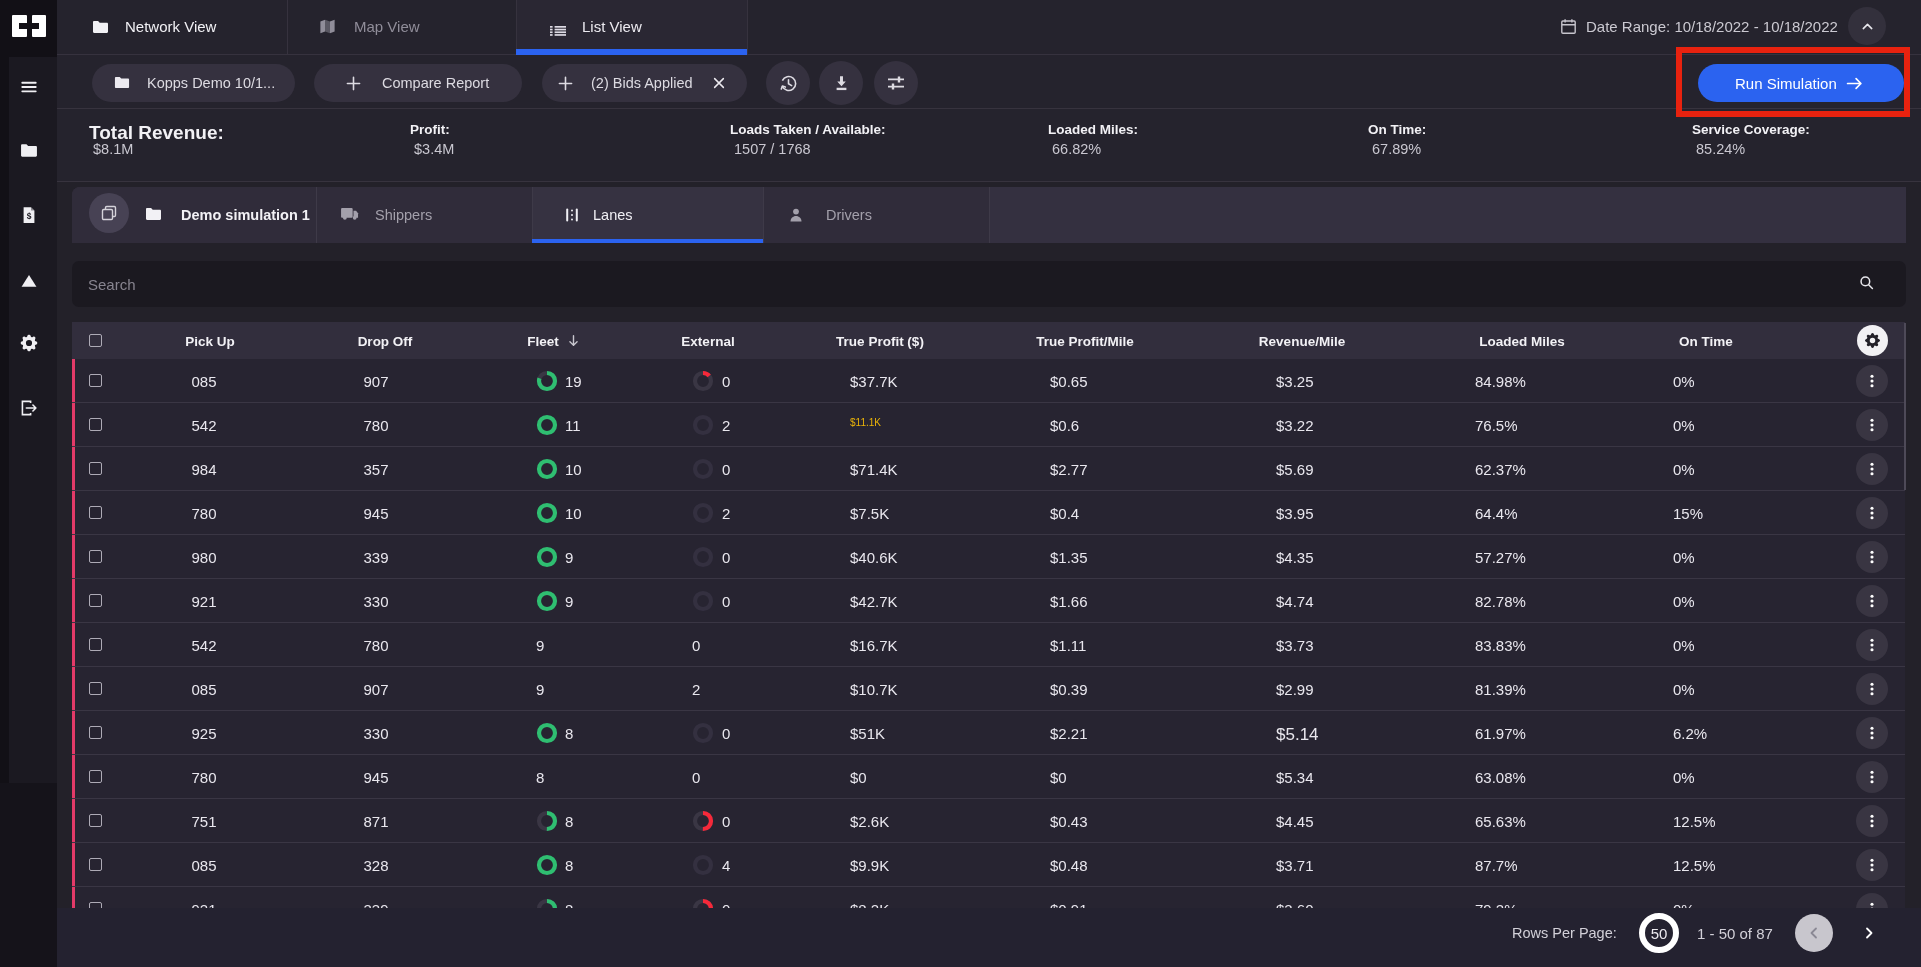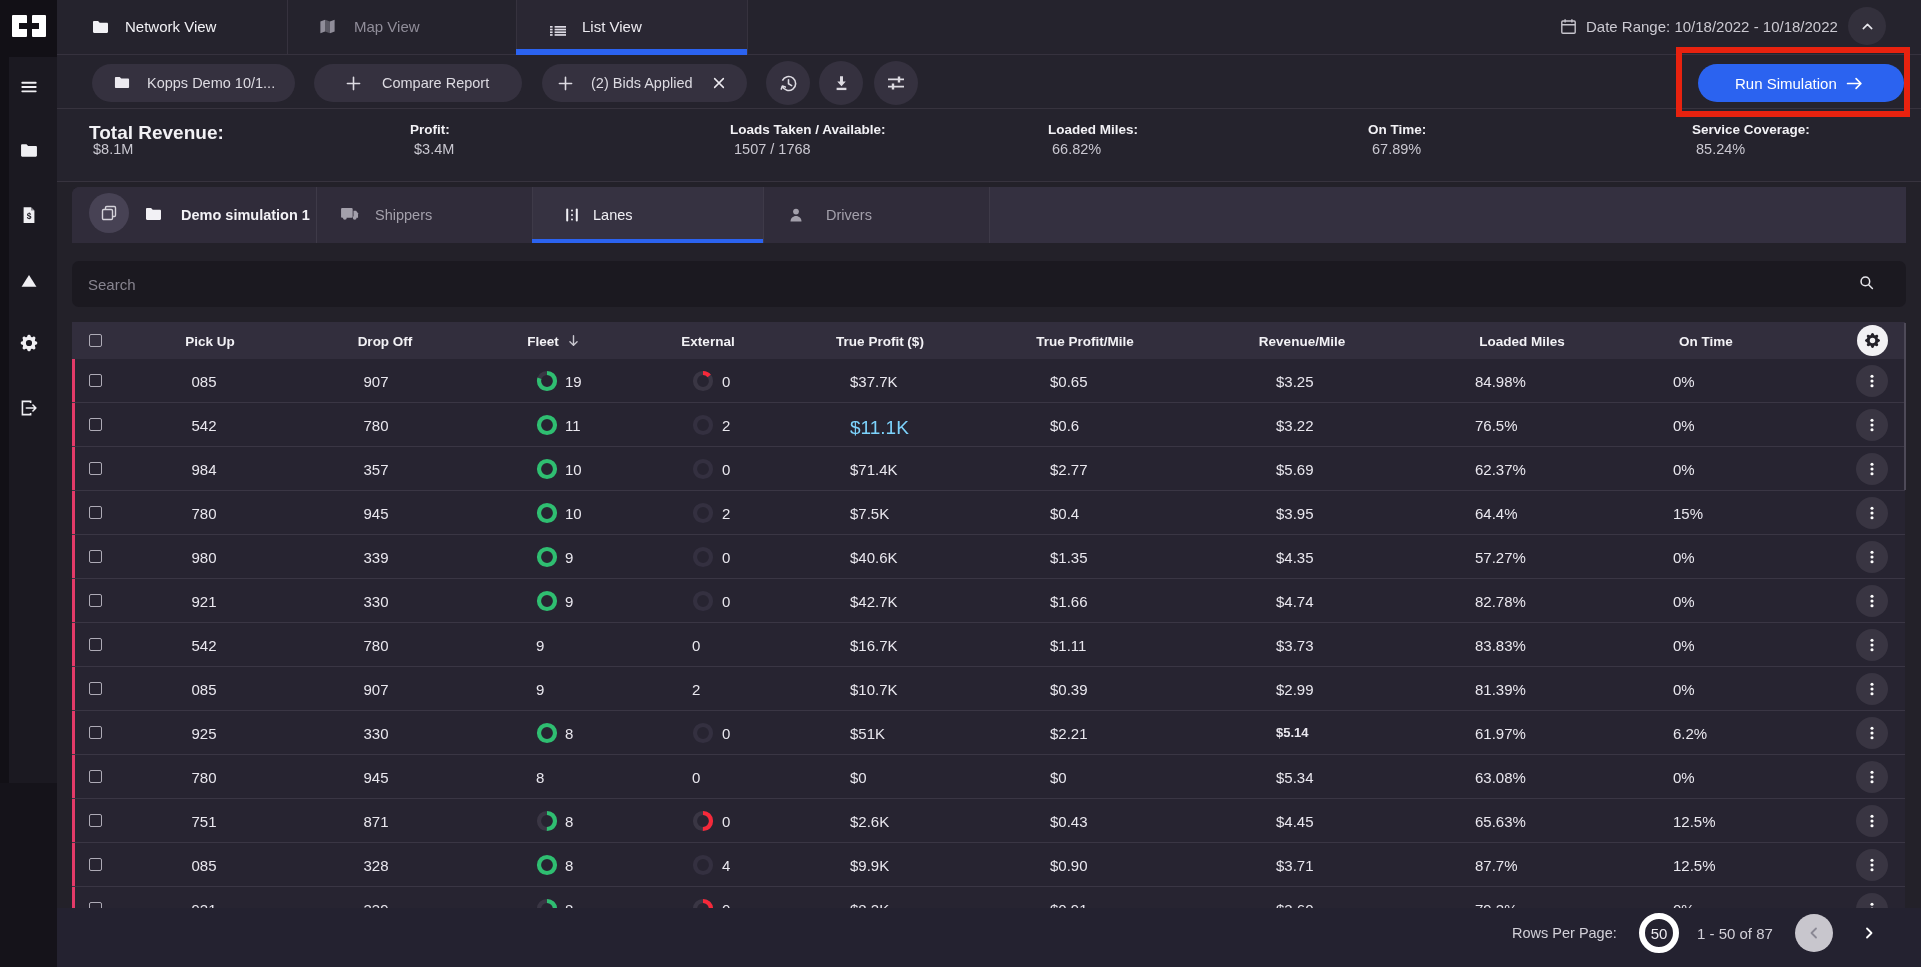--- a/index.html
+++ b/index.html
@@ -267,21 +267,21 @@
         <div style="position:absolute;left:132px;top:22px;transform:translate(-50%,-50%);white-space:nowrap;font-size:15px;color:#e9e7ee;">542</div>
         <div style="position:absolute;left:304px;top:22px;transform:translate(-50%,-50%);white-space:nowrap;font-size:15px;color:#e9e7ee;">780</div>
         <div style="position:absolute;left:464px;top:11px;"><svg width="22" height="22" viewBox="0 0 22 22" style="">
             <circle cx="11" cy="11" r="8" fill="none" stroke="#2fbe71" stroke-width="4.2"></circle>
           </svg></div>
         <div style="position:absolute;left:493px;top:14px;font-size:15px;color:#e9e7ee;">11</div>
         <div style="position:absolute;left:620px;top:11px;"><svg width="22" height="22" viewBox="0 0 22 22" style="">
             <circle cx="11" cy="11" r="8" fill="none" stroke="#343040" stroke-width="4.2"></circle>
           </svg></div>
         <div style="position:absolute;left:650px;top:14px;font-size:15px;color:#e9e7ee;">2</div>
-        <div style="position:absolute;left:778px;top:14px;font-size:19px;color:#7dd3fc;text-align:center;">$11.1K</div>
+        <div style="position:absolute;left:778px;top:14px;font-size:10px;color:#eab308;text-align:center;">$11.1K</div>
         <div style="position:absolute;left:978px;top:14px;font-size:15px;color:#e9e7ee;">$0.6</div>
         <div style="position:absolute;left:1204px;top:14px;font-size:15px;color:#e9e7ee;">$3.22</div>
         <div style="position:absolute;left:1403px;top:14px;font-size:15px;color:#e9e7ee;">76.5%</div>
         <div style="position:absolute;left:1601px;top:14px;font-size:15px;color:#e9e7ee;">0%</div>
         <div class="circ" style="position:absolute;left:1784px;top:6px;width:32px;height:32px;background:#393542;">
           <svg width="16" height="16" viewBox="0 0 16 16" style="">
             <g fill="#ffffff">
               <circle cx="8" cy="3.2" r="1.55"></circle>
               <circle cx="8" cy="8" r="1.55"></circle>
               <circle cx="8" cy="12.8" r="1.55"></circle>
@@ -453,21 +453,21 @@
         <div style="position:absolute;left:464px;top:11px;"><svg width="22" height="22" viewBox="0 0 22 22" style="">
             <circle cx="11" cy="11" r="8" fill="none" stroke="#2fbe71" stroke-width="4.2"></circle>
           </svg></div>
         <div style="position:absolute;left:493px;top:14px;font-size:15px;color:#e9e7ee;">8</div>
         <div style="position:absolute;left:620px;top:11px;"><svg width="22" height="22" viewBox="0 0 22 22" style="">
             <circle cx="11" cy="11" r="8" fill="none" stroke="#343040" stroke-width="4.2"></circle>
           </svg></div>
         <div style="position:absolute;left:650px;top:14px;font-size:15px;color:#e9e7ee;">0</div>
         <div style="position:absolute;left:778px;top:14px;font-size:15px;color:#e9e7ee;">$51K</div>
         <div style="position:absolute;left:978px;top:14px;font-size:15px;color:#e9e7ee;">$2.21</div>
-        <div style="position:absolute;left:1204px;top:14px;font-size:13px;color:#e9e7ee;font-weight:bold;">$5.14</div>
+        <div style="position:absolute;left:1204px;top:14px;font-size:17px;color:#e9e7ee;">$5.14</div>
         <div style="position:absolute;left:1403px;top:14px;font-size:15px;color:#e9e7ee;">61.97%</div>
         <div style="position:absolute;left:1601px;top:14px;font-size:15px;color:#e9e7ee;">6.2%</div>
         <div class="circ" style="position:absolute;left:1784px;top:6px;width:32px;height:32px;background:#393542;">
           <svg width="16" height="16" viewBox="0 0 16 16" style="">
             <g fill="#ffffff">
               <circle cx="8" cy="3.2" r="1.55"></circle>
               <circle cx="8" cy="8" r="1.55"></circle>
               <circle cx="8" cy="12.8" r="1.55"></circle>
             </g>
           </svg>
@@ -532,21 +532,21 @@
         <div style="position:absolute;left:304px;top:22px;transform:translate(-50%,-50%);white-space:nowrap;font-size:15px;color:#e9e7ee;">328</div>
         <div style="position:absolute;left:464px;top:11px;"><svg width="22" height="22" viewBox="0 0 22 22" style="">
             <circle cx="11" cy="11" r="8" fill="none" stroke="#2fbe71" stroke-width="4.2"></circle>
           </svg></div>
         <div style="position:absolute;left:493px;top:14px;font-size:15px;color:#e9e7ee;">8</div>
         <div style="position:absolute;left:620px;top:11px;"><svg width="22" height="22" viewBox="0 0 22 22" style="">
             <circle cx="11" cy="11" r="8" fill="none" stroke="#343040" stroke-width="4.2"></circle>
           </svg></div>
         <div style="position:absolute;left:650px;top:14px;font-size:15px;color:#e9e7ee;">4</div>
         <div style="position:absolute;left:778px;top:14px;font-size:15px;color:#e9e7ee;">$9.9K</div>
-        <div style="position:absolute;left:978px;top:14px;font-size:15px;color:#e9e7ee;">$0.90</div>
+        <div style="position:absolute;left:978px;top:14px;font-size:15px;color:#e9e7ee;">$0.48</div>
         <div style="position:absolute;left:1204px;top:14px;font-size:15px;color:#e9e7ee;">$3.71</div>
         <div style="position:absolute;left:1403px;top:14px;font-size:15px;color:#e9e7ee;">87.7%</div>
         <div style="position:absolute;left:1601px;top:14px;font-size:15px;color:#e9e7ee;">12.5%</div>
         <div class="circ" style="position:absolute;left:1784px;top:6px;width:32px;height:32px;background:#393542;">
           <svg width="16" height="16" viewBox="0 0 16 16" style="">
             <g fill="#ffffff">
               <circle cx="8" cy="3.2" r="1.55"></circle>
               <circle cx="8" cy="8" r="1.55"></circle>
               <circle cx="8" cy="12.8" r="1.55"></circle>
             </g>

